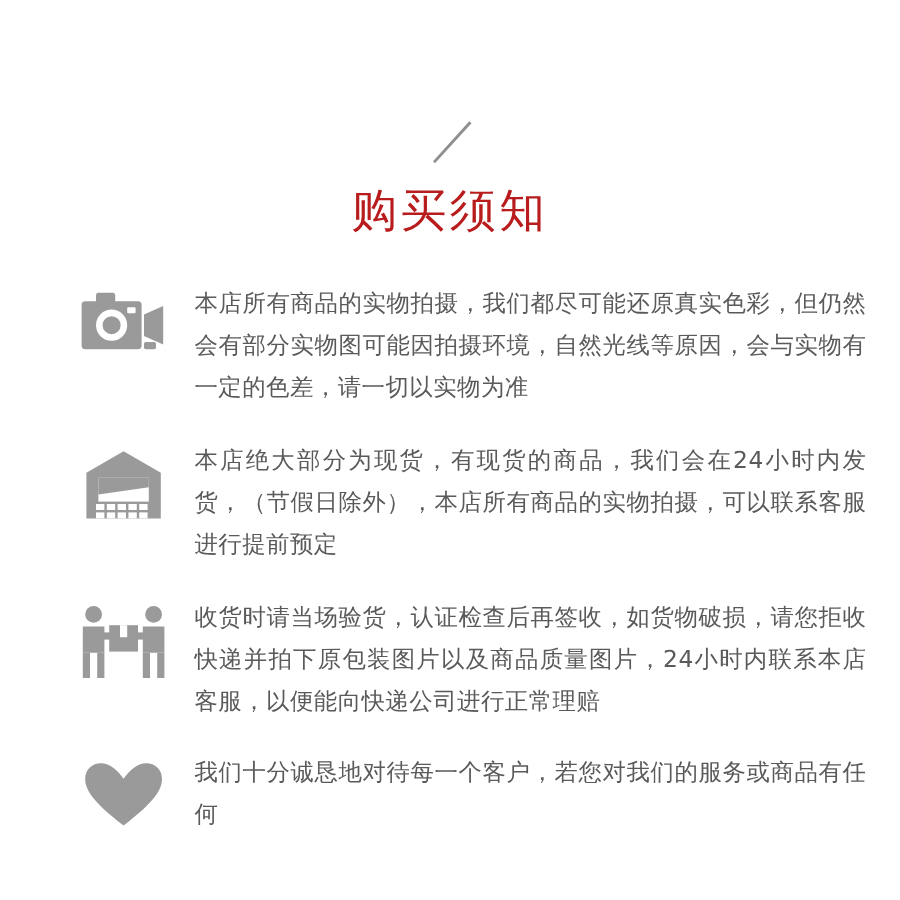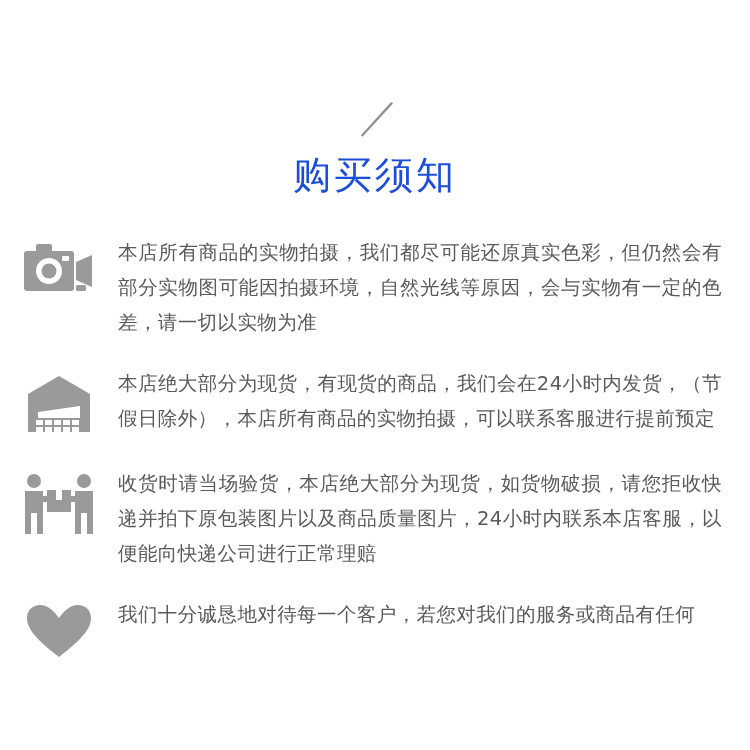--- a/index.html
+++ b/index.html
@@ -32,31 +32,32 @@
     font-size: 40px;
     line-height: 40px;
     height: 40px;
     font-weight: 300;
     transform: translateX(4px);
   }
   .header-title {
     margin-top: 14px;
     font-size: 38px;
     letter-spacing: 3px;
-    color: #1d4ed8;
+    color: #b91c1c;
     font-weight: 400;
   }
   .items {
     margin-top: 34px;
     padding: 0 6px 0 0;
   }
   .item {
     display: flex;
     align-items: flex-start;
     margin-bottom: 26px;
+    padding-left: 44px;
   }
   .icon-cell {
     width: 118px;
     min-width: 118px;
     display: flex;
     justify-content: center;
     padding-top: 6px;
   }
   .icon {
     display: block;
@@ -67,20 +68,21 @@
     padding-right: 22px;
     font-size: 19.5px;
     line-height: 35px;
     color: #5a5a5a;
     letter-spacing: 0.4px;
     text-align: justify;
     font-weight: 400;
   }
   .item-4 .item-text {
     color: #5a5a5a;
+    font-family: Liberation Mono, monospace;
   }
 </style>
 </head>
 <body>
 
 <div class="page">
 
   <div class="header">
     <span class="header-slash">／</span>
     <div class="header-title">购买须知</div>
@@ -142,21 +144,21 @@
             <path d="M53 19 h18 v22 h-18 z" fill="#9a9a9a"></path>
             <path d="M53 41 l6 0 l0 21 l-6 0 z" fill="#9a9a9a"></path>
             <path d="M65 41 l6 0 l0 21 l-6 0 z" fill="#9a9a9a"></path>
             <rect x="25" y="18" width="24" height="22" fill="#9a9a9a"></rect>
             <rect x="34" y="18" width="6" height="10" fill="#ffffff"></rect>
             <rect x="19" y="24" width="10" height="6" fill="#9a9a9a"></rect>
             <rect x="45" y="24" width="10" height="6" fill="#9a9a9a"></rect>
           </svg>
         </span>
       </div>
-      <div class="item-text">收货时请当场验货，本店绝大部分为现货，如货物破损，请您拒收快递并拍下原包装图片以及商品质量图片，24小时内联系本店客服，以便能向快递公司进行正常理赔</div>
+      <div class="item-text">收货时请当场验货，认证检查后再签收，如货物破损，请您拒收快递并拍下原包装图片以及商品质量图片，24小时内联系本店客服，以便能向快递公司进行正常理赔</div>
     </div>
 
     <div class="item item-4">
       <div class="icon-cell">
         <span class="icon">
           <svg width="72" height="56" viewBox="0 0 72 56" aria-hidden="true">
             <path d="M36 54 C10 34 4 24 4 15 C4 7 10 2 17 2 C25 2 31 8 36 15 C41 8 47 2 55 2 C62 2 68 7 68 15 C68 24 62 34 36 54 Z" fill="#9a9a9a"></path>
           </svg>
         </span>
       </div>

